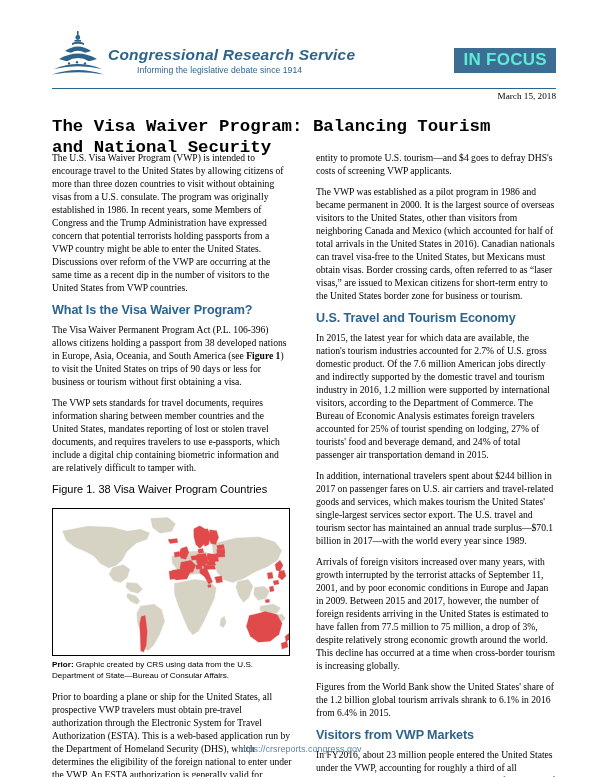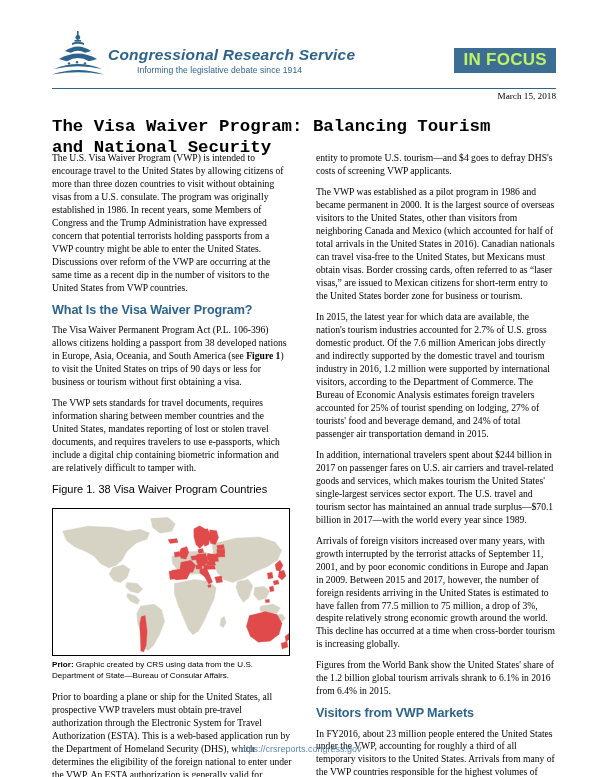--- a/index.html
+++ b/index.html
@@ -64,21 +64,21 @@
     letter-spacing: 0.05px;
     margin-top: 2px;
     white-space: nowrap;
     margin-left: 29px;
   }
   .in-focus {
     position: absolute;
     right: 0;
     top: 18px;
     background: #3c6e93;
-    color: #bef264;
+    color: #5eead4;
     font-family: "Liberation Sans", sans-serif;
     font-weight: bold;
     font-size: 17px;
     letter-spacing: 0.3px;
     padding: 3px 9px 4px 9px;
     line-height: 1.05;
   }
   .header-rule {
     position: absolute;
     left: 52px;
@@ -341,20 +341,21 @@
       <p class="body">Prior to boarding a plane or ship for the United States, all prospective VWP travelers must obtain pre-travel authorization through the Electronic System for Travel Authorization (ESTA). This is a web-based application run by the Department of Homeland Security (DHS), which determines the eligibility of the foreign national to enter under the VWP. An ESTA authorization is generally valid for multiple entries over a period of two years.</p>
 
     </div>
 
     <div class="col col-right">
 
       <p class="body">entity to promote U.S. tourism—and $4 goes to defray DHS's costs of screening VWP applicants.</p>
 
       <p class="body">The VWP was established as a pilot program in 1986 and became permanent in 2000. It is the largest source of overseas visitors to the United States, other than visitors from neighboring Canada and Mexico (which accounted for half of total arrivals in the United States in 2016). Canadian nationals can travel visa-free to the United States, but Mexicans must obtain visas. Border crossing cards, often referred to as “laser visas,” are issued to Mexican citizens for short-term entry to the United States border zone for business or tourism.</p>
 
+      <h2 class="section">U.S. Travel and Tourism Economy</h2>
 
       <p class="body">In 2015, the latest year for which data are available, the nation's tourism industries accounted for 2.7% of U.S. gross domestic product. Of the 7.6 million American jobs directly and indirectly supported by the domestic travel and tourism industry in 2016, 1.2 million were supported by international visitors, according to the Department of Commerce. The Bureau of Economic Analysis estimates foreign travelers accounted for 25% of tourist spending on lodging, 27% of tourists' food and beverage demand, and 24% of total passenger air transportation demand in 2015.</p>
 
       <p class="body">In addition, international travelers spent about $244 billion in 2017 on passenger fares on U.S. air carriers and travel-related goods and services, which makes tourism the United States' single-largest services sector export. The U.S. travel and tourism sector has maintained an annual trade surplus—$70.1 billion in 2017—with the world every year since 1989.</p>
 
       <p class="body">Arrivals of foreign visitors increased over many years, with growth interrupted by the terrorist attacks of September 11, 2001, and by poor economic conditions in Europe and Japan in 2009. Between 2015 and 2017, however, the number of foreign residents arriving in the United States is estimated to have fallen from 77.5 million to 75 million, a drop of 3%, despite relatively strong economic growth around the world. This decline has occurred at a time when cross-border tourism is increasing globally.</p>
 
       <p class="body">Figures from the World Bank show the United States' share of the 1.2 billion global tourism arrivals shrank to 6.1% in 2016 from 6.4% in 2015.</p>
 
       <h2 class="section">Visitors from VWP Markets</h2>

